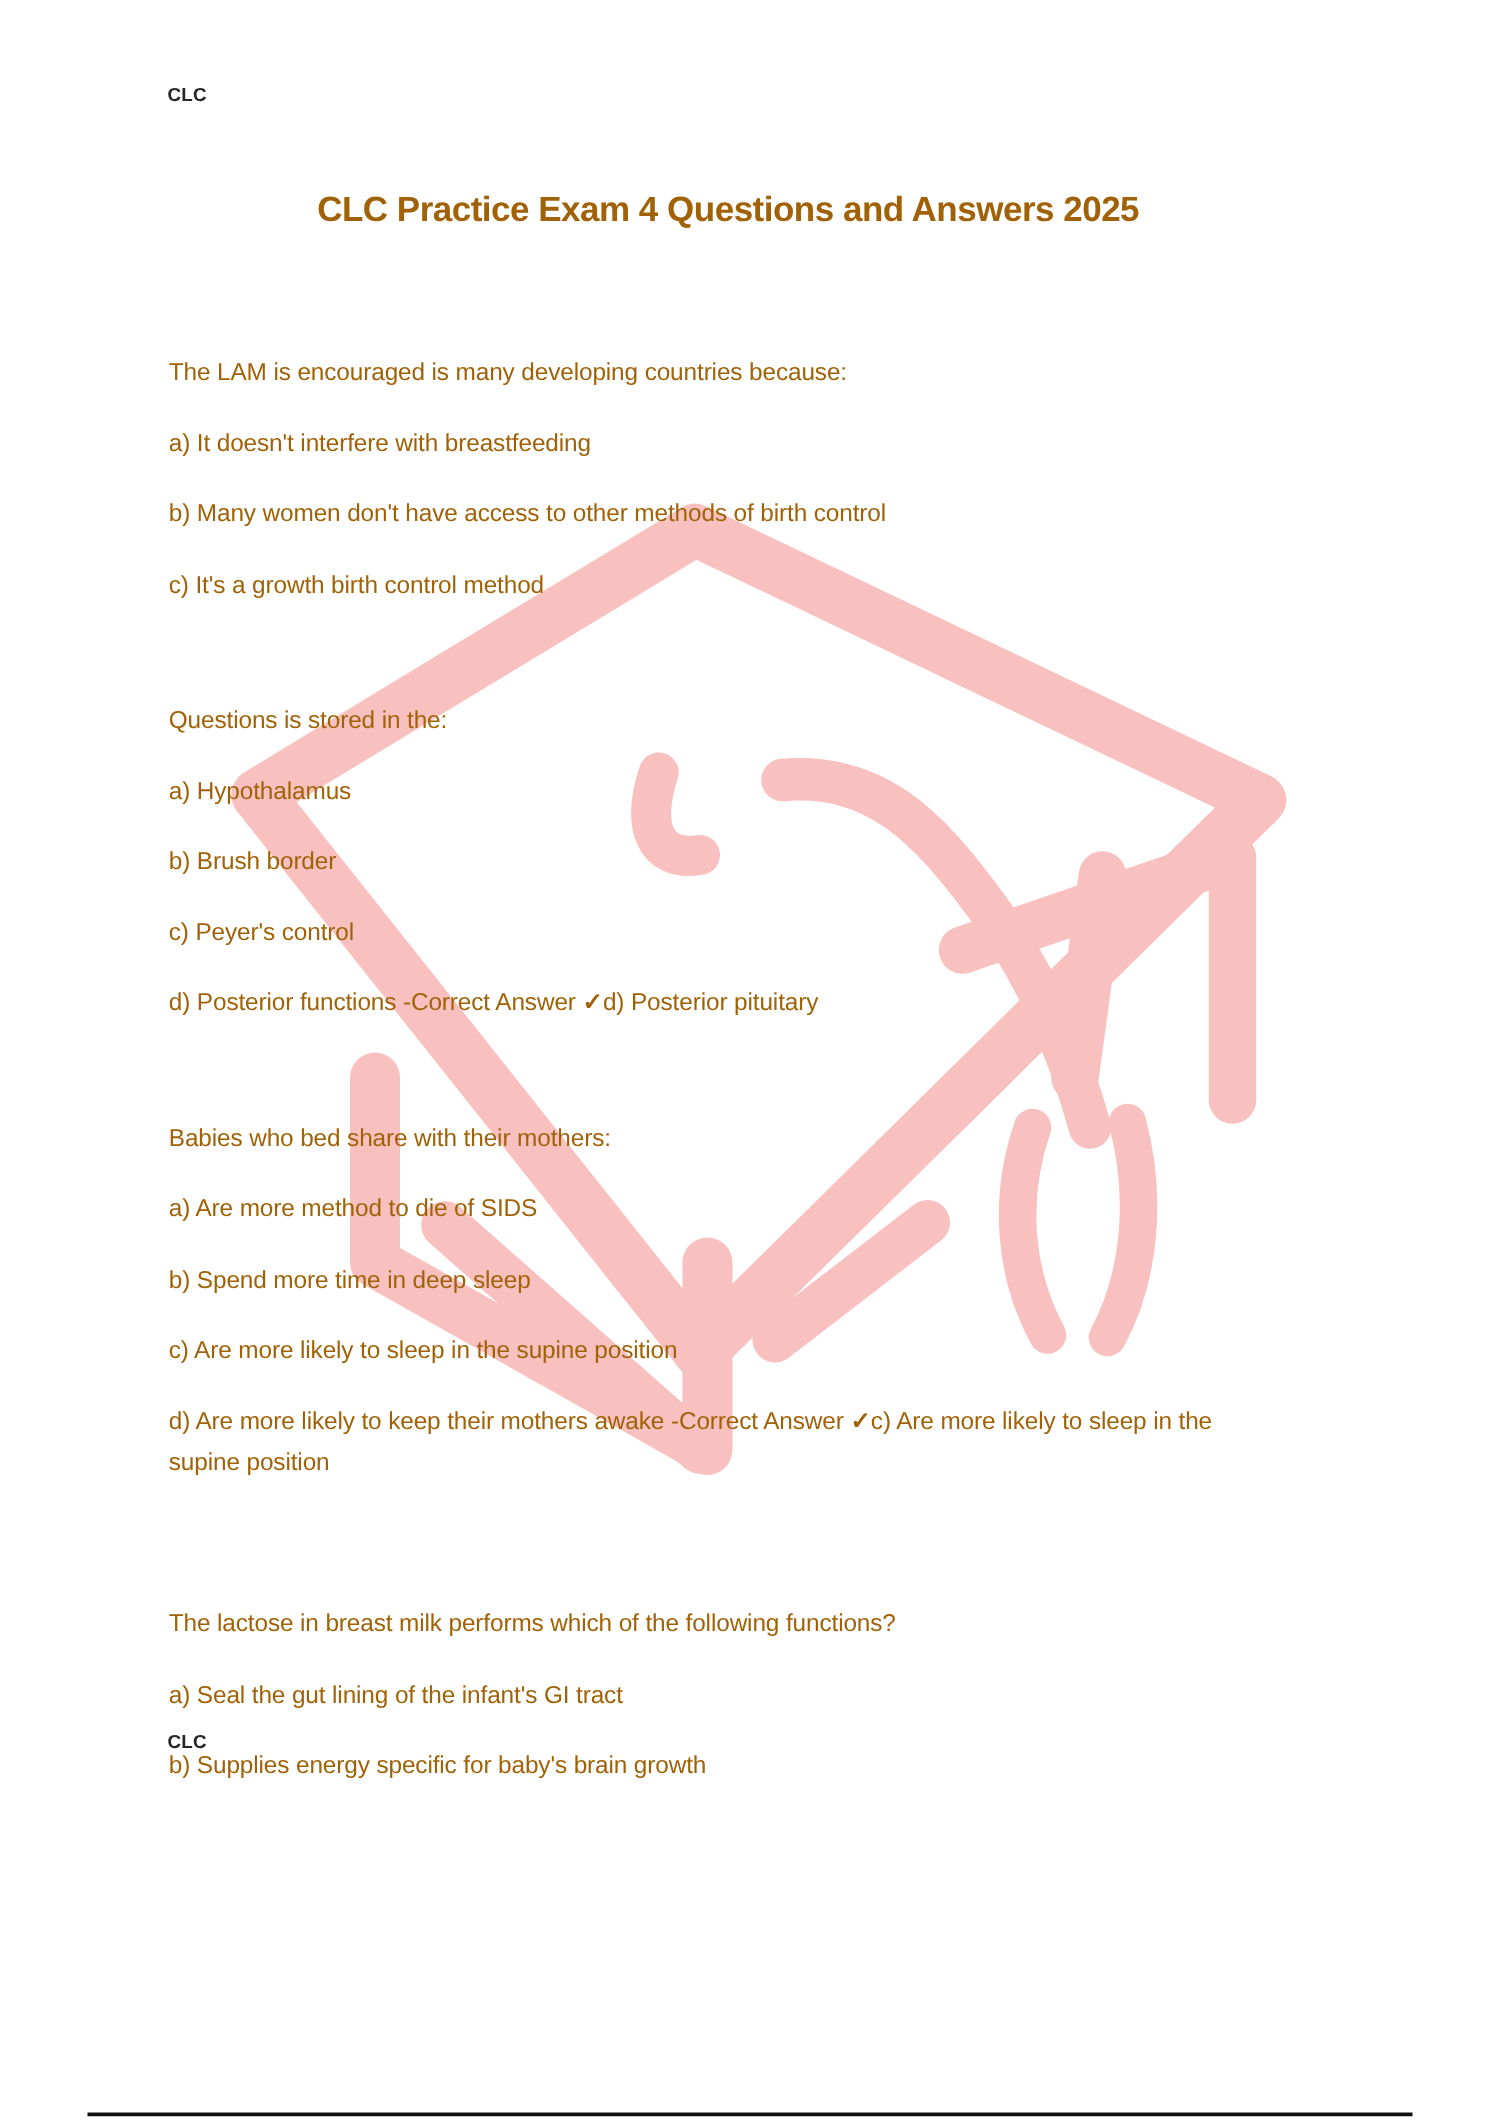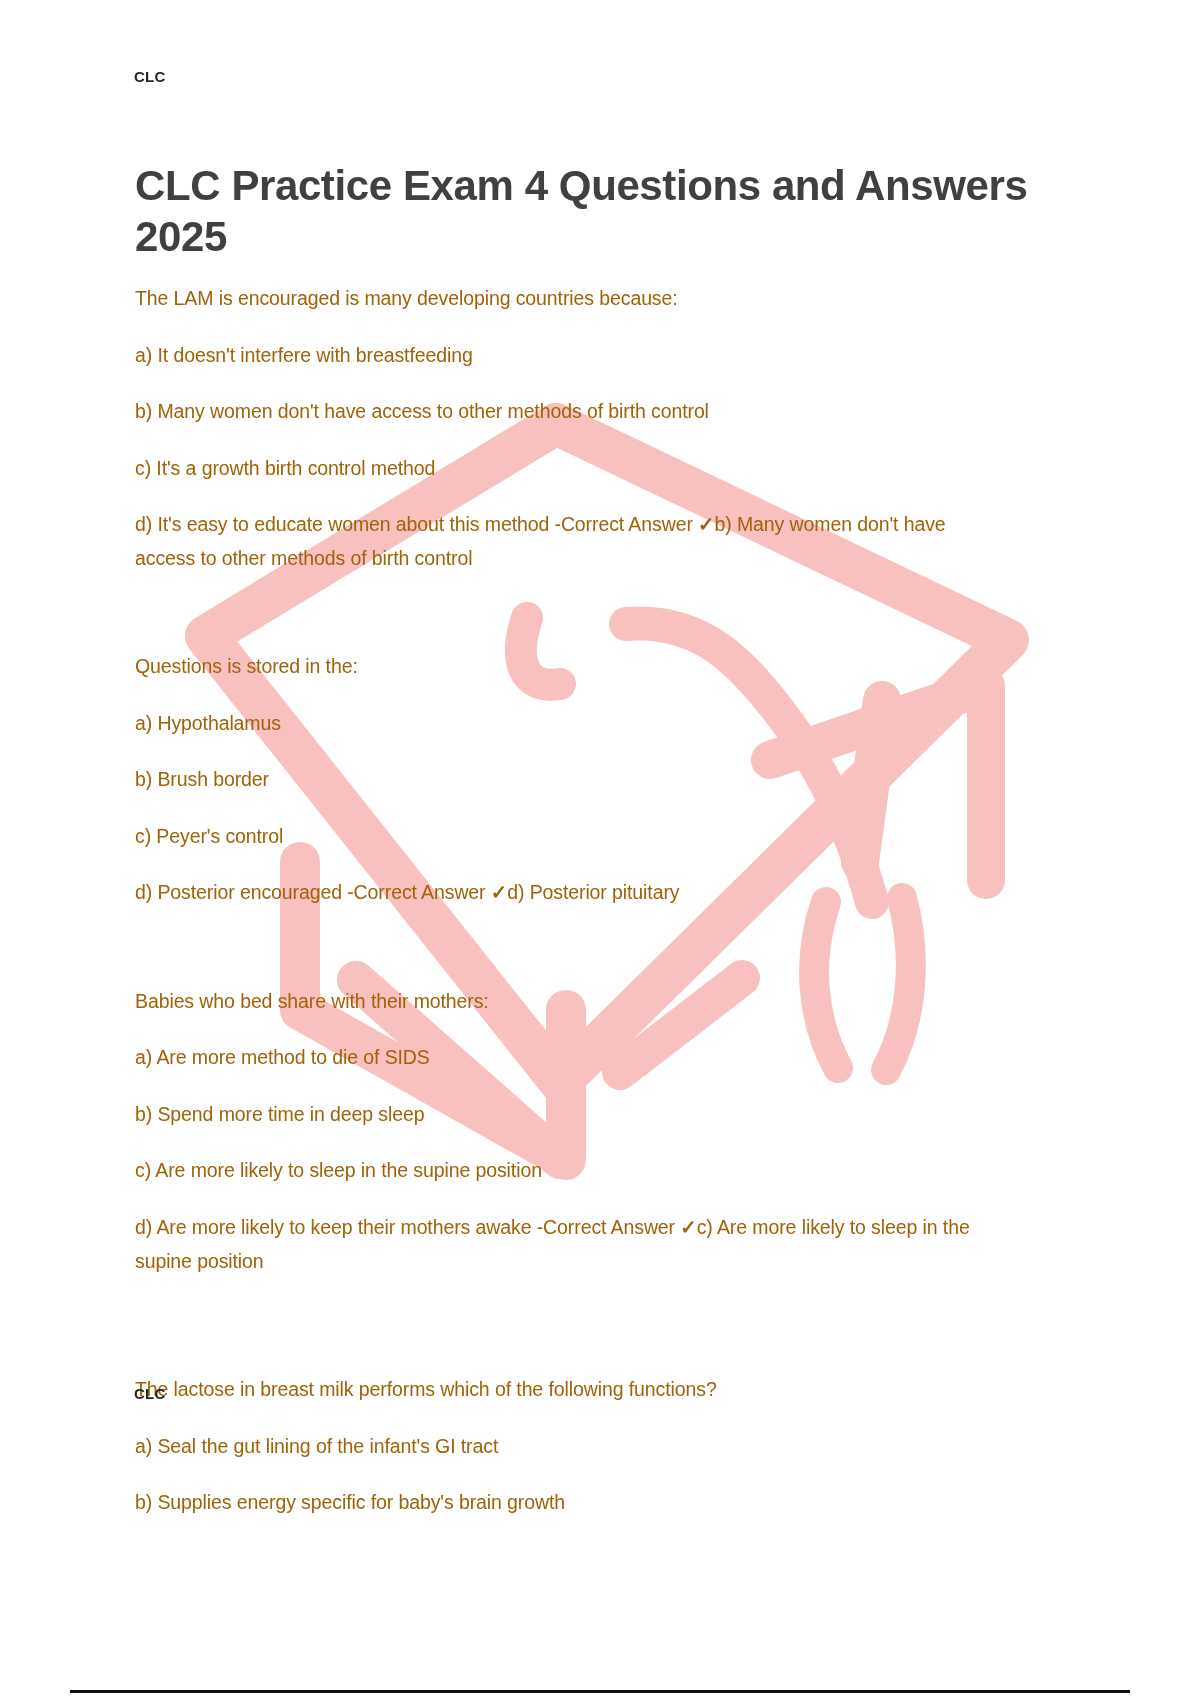--- a/index.html
+++ b/index.html
@@ -45,25 +45,25 @@
     font-family: "Liberation Sans", sans-serif;
   }
   .brand-top { top: 68px; }
   .brand-bottom { top: 1385px; }
 
   .doc-title {
     position: absolute;
     left: 135px;
     top: 132px;
     width: 895px;
-    text-align: left;
-    font-size: 42px;
+    text-align: center;
+    font-size: 28px;
     line-height: 1.22;
     font-weight: 700;
-    color: #404040;
+    color: #a16207;
     font-family: "Liberation Sans", sans-serif;
     letter-spacing: -0.4px;
   }
 
   .body-block {
     position: absolute;
     left: 135px;
     top: 282px;
     width: 860px;
   }
@@ -132,31 +132,30 @@
 
     <h1 class="doc-title">CLC Practice Exam 4 Questions and Answers 2025</h1>
 
     <div class="body-block">
 
       <div class="q-group">
         <p class="line stem">The LAM is encouraged is many developing countries because:</p>
         <p class="line">a) It doesn't interfere with breastfeeding</p>
         <p class="line">b) Many women don't have access to other methods of birth control</p>
         <p class="line">c) It's a growth birth control method</p>
-        <p class="line wrap"><span>d) It's easy to educate women about this method -Correct Answer </span><span class="check">✓</span><span>b) Many women don't have access to other methods of birth control</span></p>
       </div>
 
       <div class="gap"></div>
 
       <div class="q-group">
         <p class="line stem">Questions is stored in the:</p>
         <p class="line">a) Hypothalamus</p>
         <p class="line">b) Brush border</p>
         <p class="line">c) Peyer's control</p>
-        <p class="line wrap"><span>d) Posterior encouraged -Correct Answer </span><span class="check">✓</span><span>d) Posterior pituitary</span></p>
+        <p class="line wrap"><span>d) Posterior functions -Correct Answer </span><span class="check">✓</span><span>d) Posterior pituitary</span></p>
       </div>
 
       <div class="gap"></div>
 
       <div class="q-group">
         <p class="line stem">Babies who bed share with their mothers:</p>
         <p class="line">a) Are more method to die of SIDS</p>
         <p class="line">b) Spend more time in deep sleep</p>
         <p class="line">c) Are more likely to sleep in the supine position</p>
         <p class="line wrap"><span>d) Are more likely to keep their mothers awake -Correct Answer </span><span class="check">✓</span><span>c) Are more likely to sleep in the supine position</span></p>

